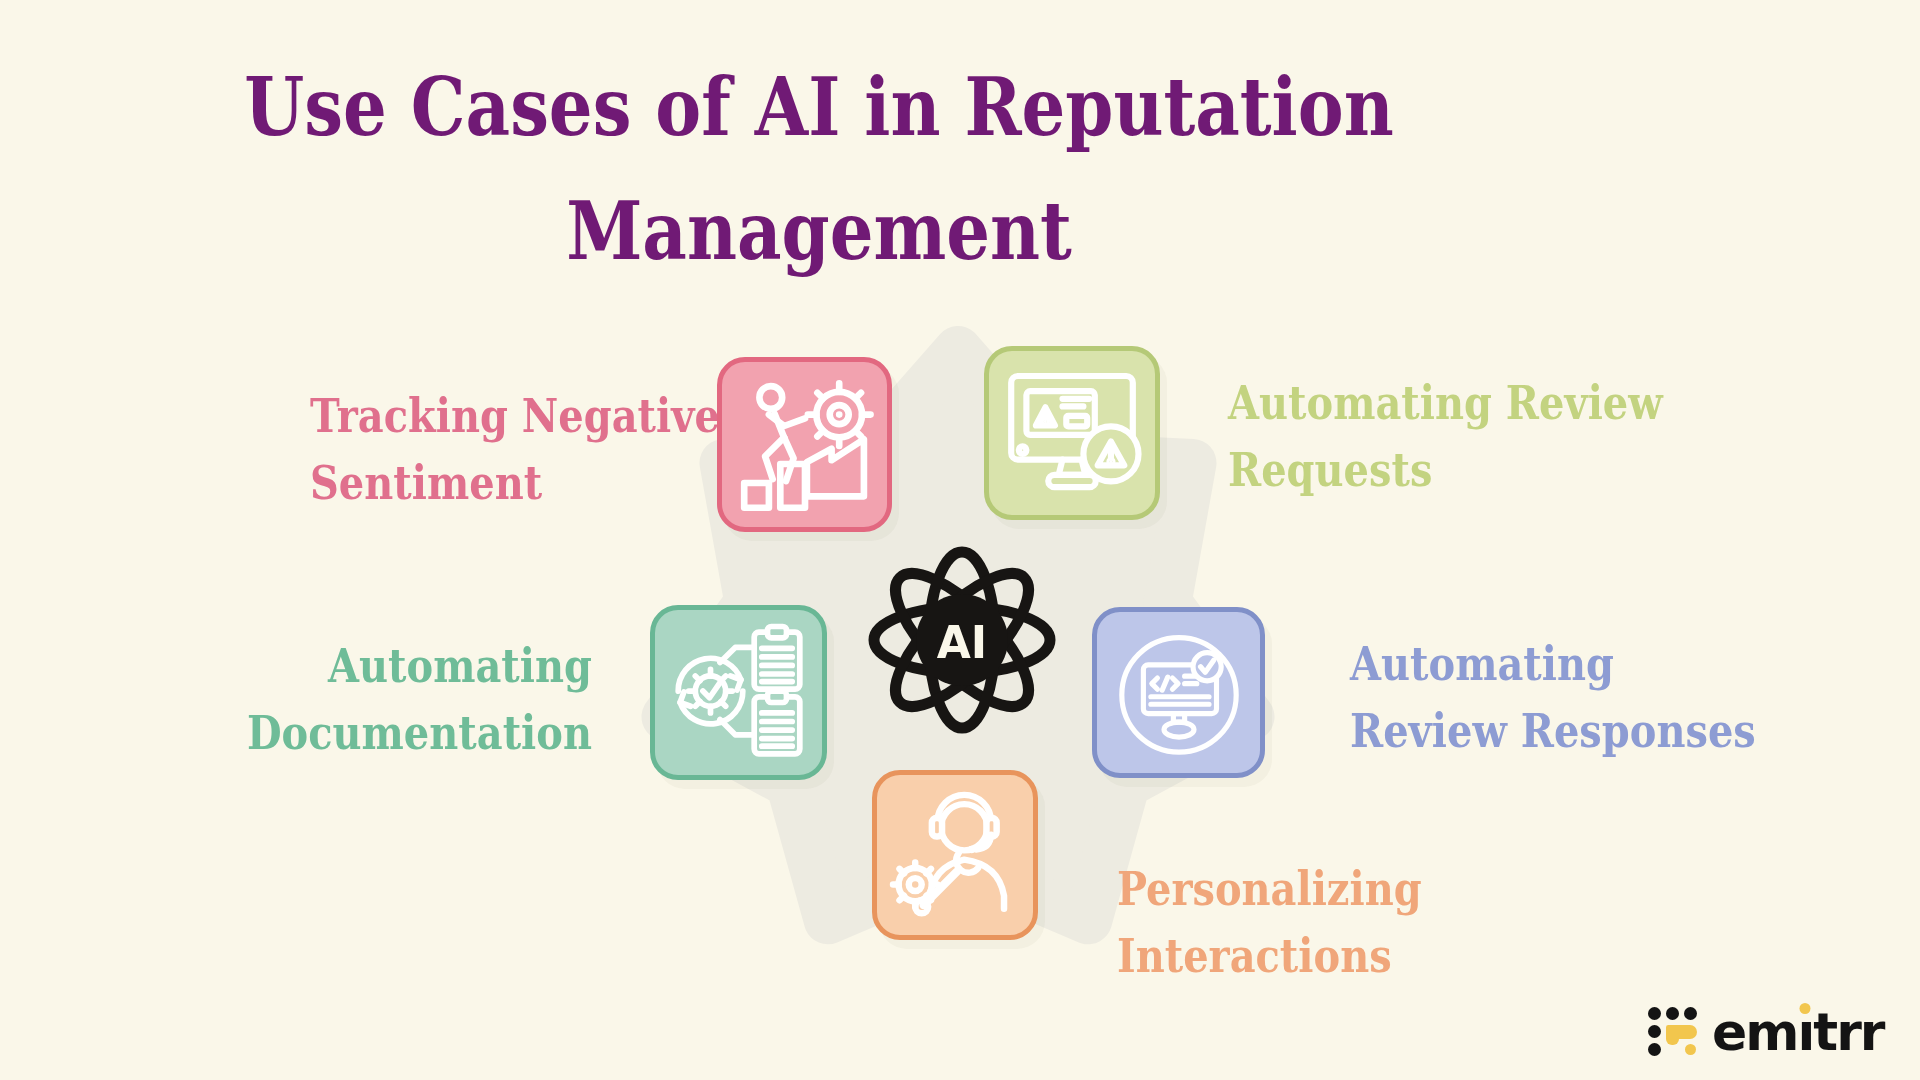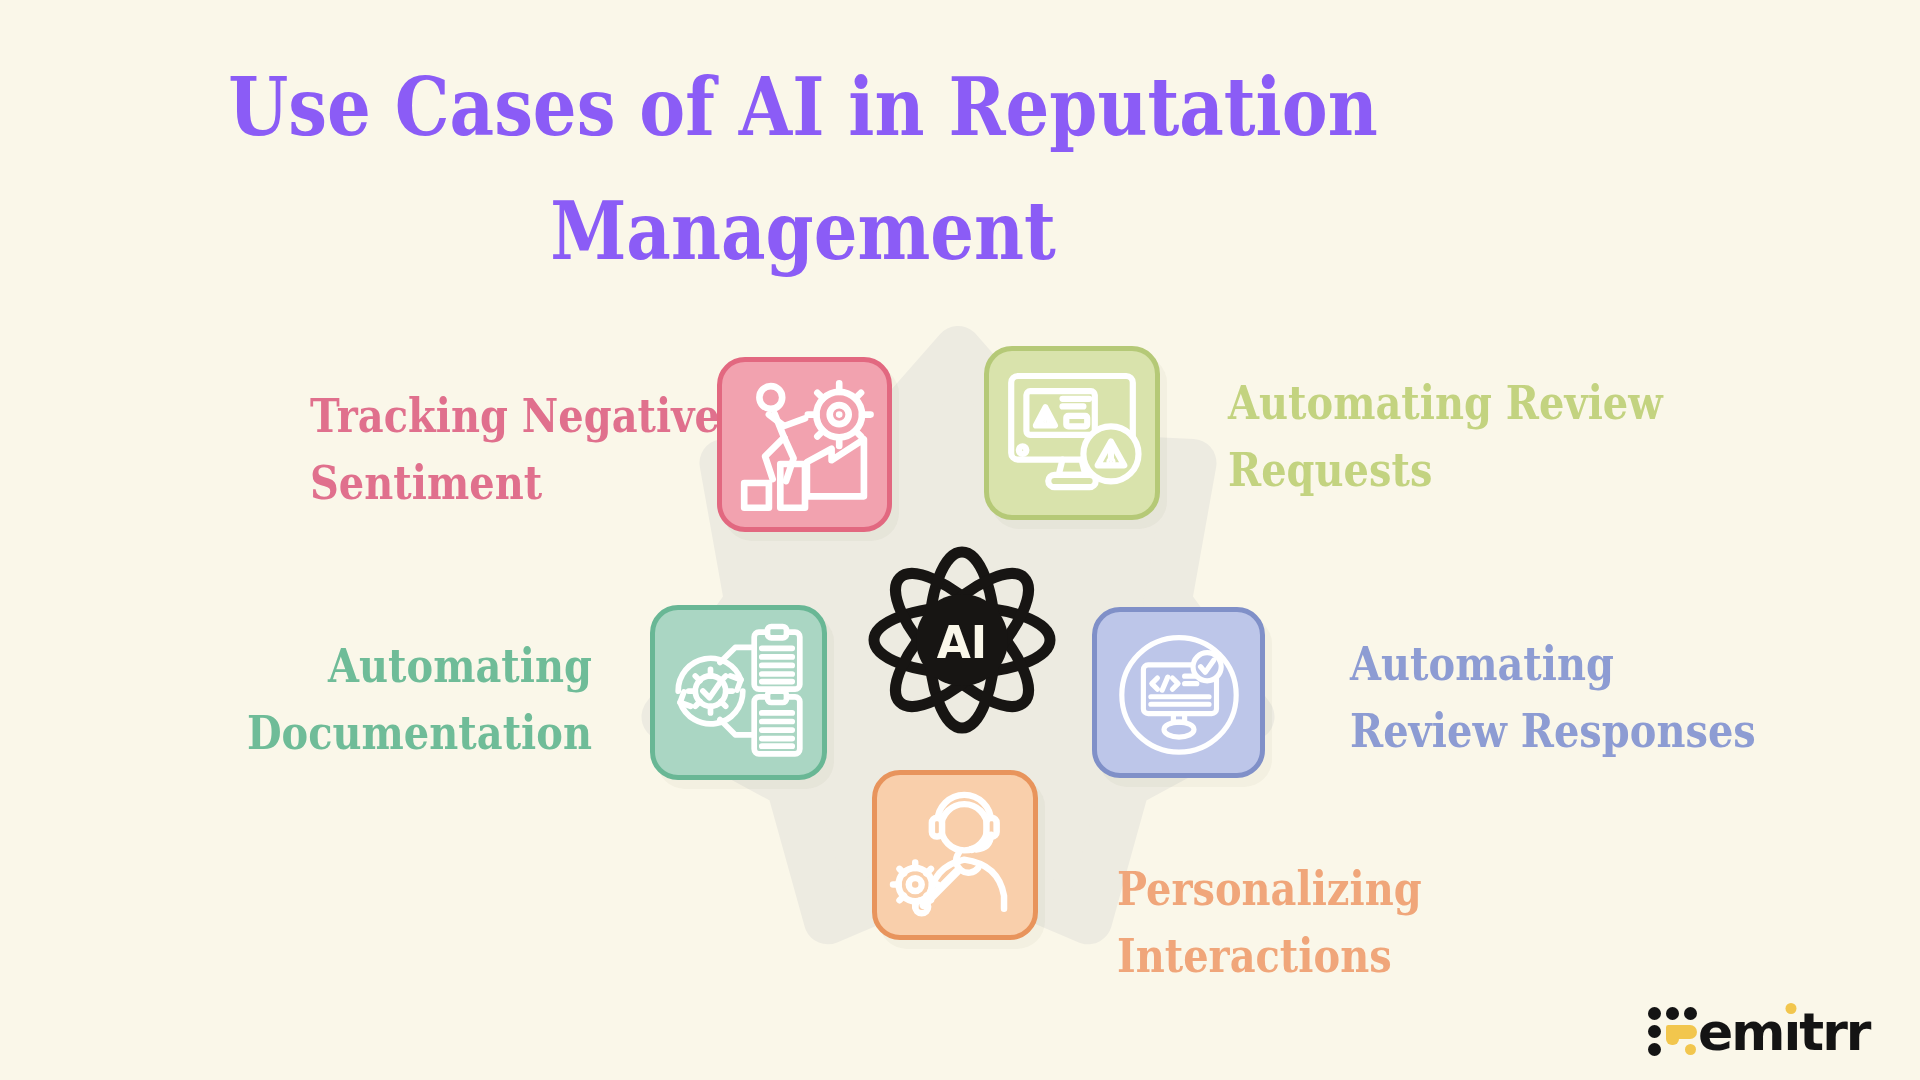--- a/index.html
+++ b/index.html
@@ -4,22 +4,22 @@
 <style>
   html,body{margin:0;padding:0;}
   body{width:1920px;height:1080px;overflow:hidden;background:#faf7e9;
        font-family:"DejaVu Serif", serif;}
   .canvas{position:relative;width:1920px;height:1080px;background:#faf7e9;}
 
   
   .star-svg{position:absolute;left:0;top:0;width:1920px;height:1080px;}
 
   
-  .title{position:absolute;left:0;top:45px;width:1606px;margin:0;
-         text-align:center;font-size:80px;font-weight:bold;color:#8b5cf6;
+  .title{position:absolute;left:16px;top:45px;width:1606px;margin:0;
+         text-align:center;font-size:80px;font-weight:bold;color:#701a75;
          line-height:124px;letter-spacing:0px;}
   .title span{display:block;transform:scaleX(.86);transform-origin:center;}
 
   
   .icon-box{position:absolute;border:5px solid;border-radius:28px;
             box-sizing:border-box;display:flex;align-items:center;justify-content:center;
             box-shadow:7px 9px 0 rgba(120,110,80,0.05);}
   .icon-box svg{display:block;}
   .box-pink  {left:717px; top:357px; width:175px;height:175px;background:#f2a2af;border-color:#e26880;}
   .box-green {left:984px; top:346px; width:176px;height:174px;background:#d9e3ac;border-color:#b5c977;}
@@ -35,21 +35,21 @@
   .label-green {left:1228px;top:369px; color:#c3d380;}
   .label-teal  {right:1328px;top:632px;color:#6fbc98;text-align:right;
                 transform-origin:right top;}
   .label-purple{left:1350px;top:630px; color:#8d9cd3;}
   .label-orange{left:1117px;top:855px; color:#f0a67a;}
 
   
   .ai-atom{position:absolute;left:862px;top:545px;width:200px;height:190px;}
 
   
-  .logo{position:absolute;left:1648px;top:1002px;display:flex;align-items:center;}
+  .logo{position:absolute;left:1648px;top:1002px;display:flex;align-items:center;gap:14px;}
   .logo-mark{position:relative;width:50px;height:50px;}
   .logo-mark .dot{position:absolute;width:13px;height:13px;border-radius:50%;background:#141414;}
   .logo-mark .d1{left:0;top:0;}   .logo-mark .d2{left:18px;top:0;} .logo-mark .d3{left:36px;top:0;}
   .logo-mark .d4{left:0;top:18px;}.logo-mark .d5{left:0;top:36px;}
   .logo-mark .ybar{position:absolute;left:18px;top:18px;width:31px;height:14px;
                    background:#f2c64d;border-radius:4px 12px 12px 4px;}
   .logo-mark .ytail{position:absolute;left:18px;top:28px;width:13px;height:10px;
                    background:#f2c64d;border-radius:0 0 6px 6px;}
   .logo-mark .ydot{position:absolute;left:37px;top:37px;width:11px;height:11px;
                    border-radius:50%;background:#f2c64d;}

